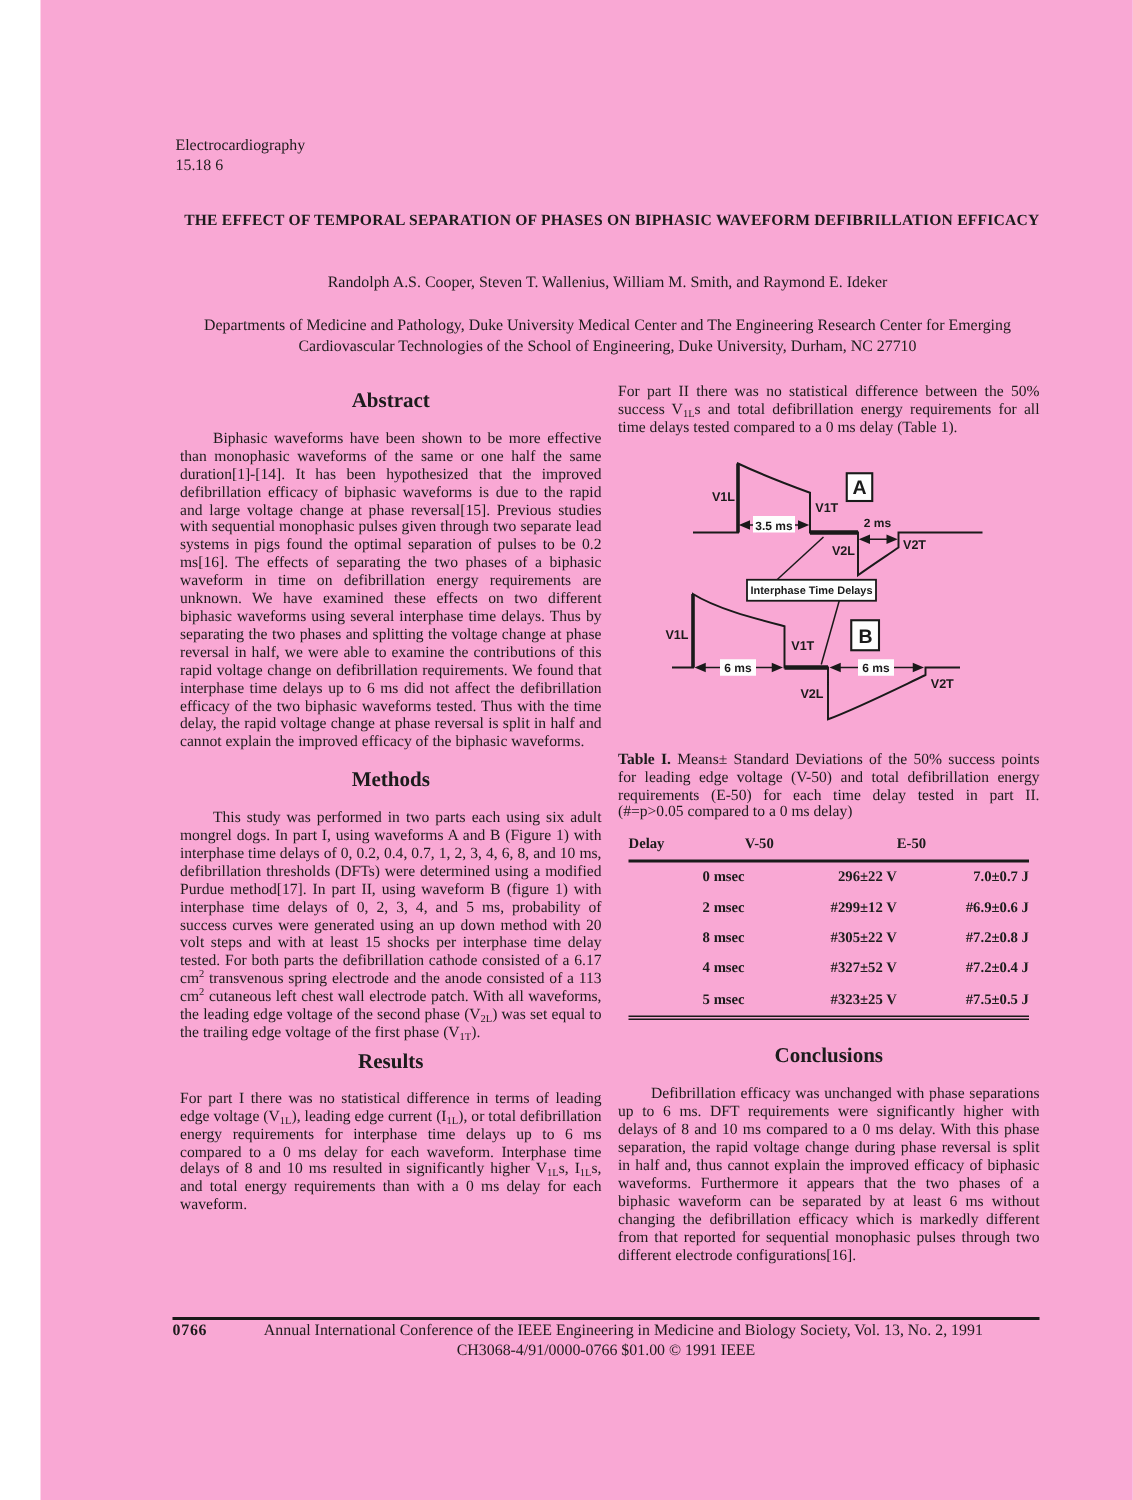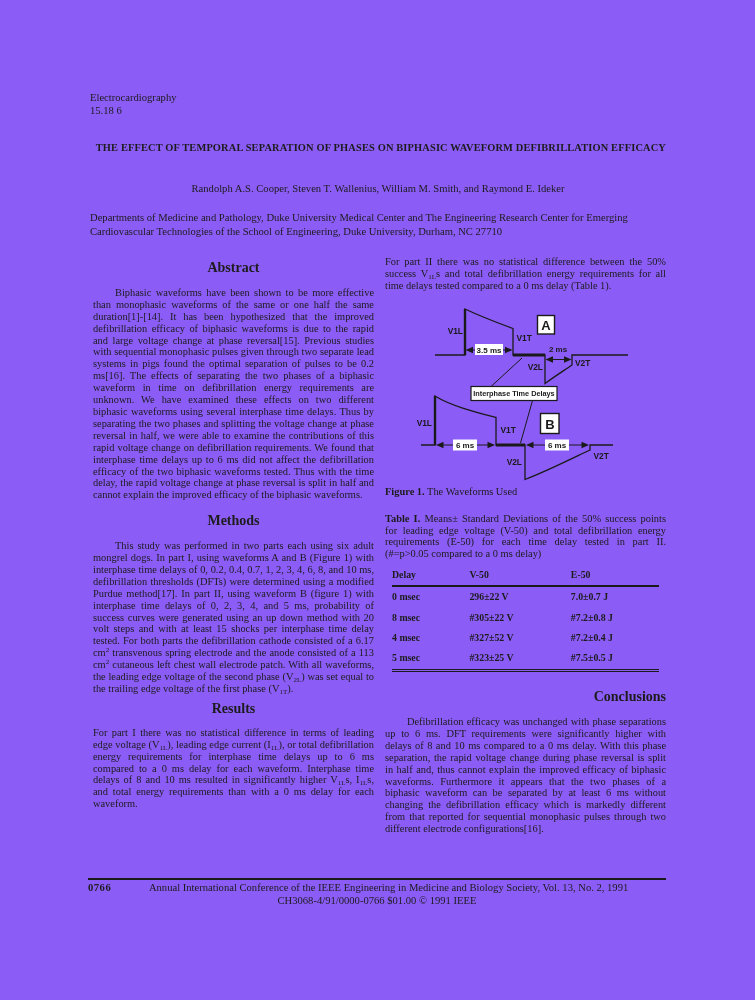--- a/index.html
+++ b/index.html
@@ -2,52 +2,52 @@
 <html><head>
 <meta charset="utf-8">
 <style>
   html,body{margin:0;padding:0;}
   body{
     width:755px;height:1000px;background:#ffffff;
     font-family:"Liberation Serif", serif;color:#1c1c1c;
     position:relative;overflow:hidden;
     -webkit-font-smoothing:antialiased;
   }
-  .page{position:absolute;inset:0;background:#8b5cf6;}
+  .page{position:absolute;inset:0;background:#f9a8d4;margin-left:27px;}
 
   .header-id{position:absolute;left:90px;top:92px;font-size:10.6px;line-height:12.5px;}
 
   .paper-title{position:absolute;left:90px;top:142px;width:576px;text-align:right;
     font-weight:bold;font-size:10.4px;letter-spacing:0.15px;}
   .authors{position:absolute;left:90px;top:183px;width:576px;text-align:center;font-size:10.6px;}
-  .affiliation{position:absolute;left:90px;top:211px;width:576px;
+  .affiliation{position:absolute;left:90px;top:211px;width:576px;text-align:center;
     font-size:10.6px;line-height:13.5px;}
 
   .columns{position:absolute;left:93px;top:256px;width:573px;display:flex;gap:11px;}
   .col{width:281px;font-size:10.4px;line-height:11.9px;text-align:justify;}
   .sec-head{text-align:center;font-weight:bold;font-size:14px;margin:0;}
   .col p{margin:0;}
   .indent{text-indent:22px;}
   .h-abstract{margin:6px 0 13px 0;}
   .h-methods{margin:14px 0 13px 0;}
   .h-results{margin:8px 0 12px 0;}
-  .h-conclusions{margin:19px 0 13px 0;text-align:right;}
+  .h-conclusions{margin:19px 0 13px 0;}
   sub{font-size:7px;vertical-align:-2px;line-height:0;}
   sup{font-size:7px;vertical-align:4px;line-height:0;}
 
   .figure-wrap{margin-top:16px;}
   .figure-svg{display:block;}
   .fig-caption{font-size:10.4px;text-align:left;margin-top:3px;}
   .caption-label{font-weight:bold;}
 
   .table-caption{margin-top:15px !important;}
   table.data-table{border-collapse:collapse;width:95%;margin:7px auto 0 auto;
     font-size:9.8px;font-weight:bold;}
   table.data-table th{font-weight:bold;padding:2px 0 4px 0;border-bottom:2.5px solid #1a1a1a;}
-  table.data-table td{padding:4.2px 0 4.2px 0;text-align:left;}
+  table.data-table td{padding:4.2px 0 4.2px 0;text-align:right;}
   table.data-table tr.last td{border-bottom:3px double #1a1a1a;padding-bottom:5px;font-family:Liberation Serif, serif;}
   table.data-table col.c1{width:29%;}
   table.data-table col.c2{width:38%;}
   table.data-table col.c3{width:33%;}
 
   .footer-rule{position:absolute;left:88px;top:878px;width:578px;border-top:2px solid #1a1a1a;}
   .footer-line1{position:absolute;left:88px;top:882px;width:578px;font-size:10.6px;
     display:flex;align-items:baseline;}
   .page-number{font-weight:bold;letter-spacing:0.5px;}
   .conference{flex:1;text-align:center;}
@@ -145,21 +145,20 @@
           <text class="fig-ms" x="172" y="140.3" text-anchor="middle">6 ms</text>
 
           <text class="fig-label" x="47" y="118" text-anchor="end">V1L</text>
           <text class="fig-label" x="115.5" y="125">V1T</text>
           <text class="fig-label" x="137" y="157" text-anchor="end">V2L</text>
           <text class="fig-label" x="208.5" y="150.5">V2T</text>
           <rect class="fig-box" x="155.5" y="105.5" width="18.5" height="20"></rect>
           <text class="fig-tag" x="165" y="120.5" text-anchor="middle">B</text>
         </svg>
 
-        <p class="fig-caption"><span class="caption-label">Figure 1.</span> <span>The Waveforms Used</span></p>
       </div>
 
       <p class="table-caption"><span class="caption-label">Table I.</span><span>  Means± Standard Deviations of the 50% success points for leading edge voltage (V-50) and total defibrillation energy requirements (E-50) for each time delay tested in part II.  (#=p&gt;0.05 compared to a 0 ms delay)</span></p>
 
       <table class="data-table">
         <colgroup>
             <col class="c1">
             <col class="c2">
             <col class="c3">
           </colgroup>
@@ -170,20 +169,25 @@
             <th>E-50</th>
           </tr>
         </thead>
         <tbody>
           <tr>
             <td>0 msec</td>
             <td>296±22 V</td>
             <td>7.0±0.7 J</td>
           </tr>
           <tr>
+            <td>2 msec</td>
+            <td>#299±12 V</td>
+            <td>#6.9±0.6 J</td>
+          </tr>
+          <tr>
             <td>8 msec</td>
             <td>#305±22 V</td>
             <td>#7.2±0.8 J</td>
           </tr>
           <tr>
             <td>4 msec</td>
             <td>#327±52 V</td>
             <td>#7.2±0.4 J</td>
           </tr>
           <tr class="last">

